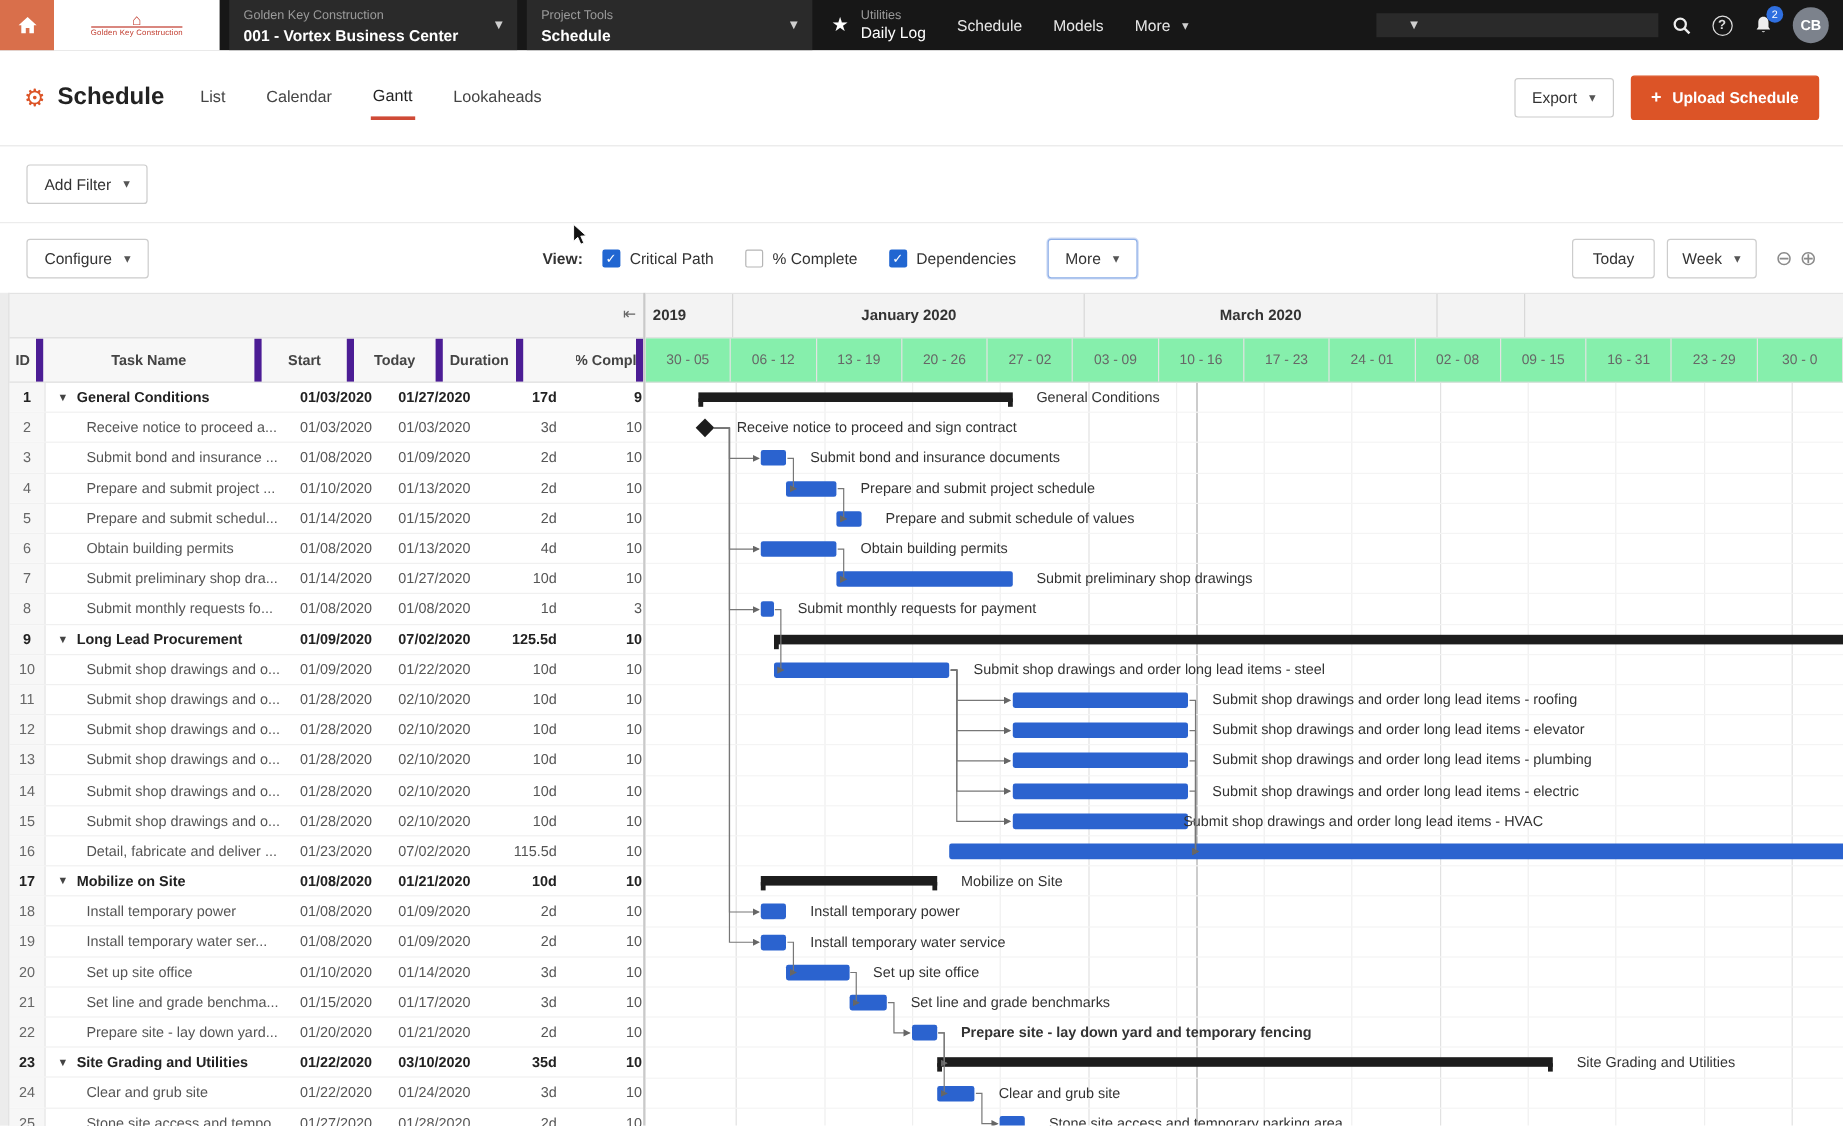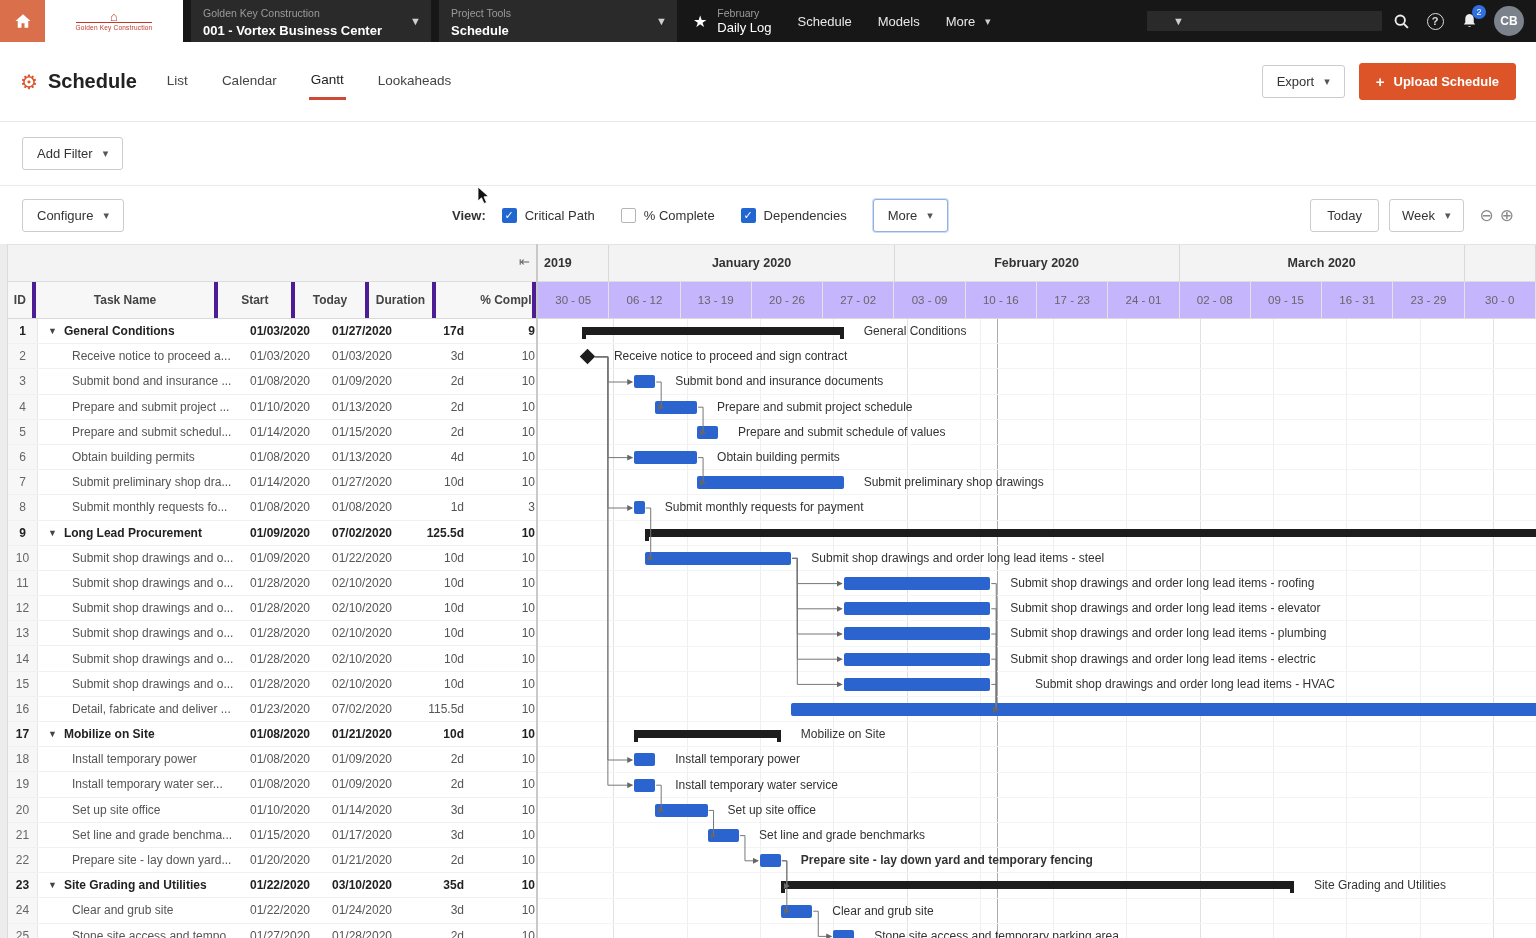--- a/index.html
+++ b/index.html
@@ -66,42 +66,42 @@
   
   .grid { position:absolute; left:0; top:244px; width:1536px; height:694px; }
   .gutter { position:absolute; left:0; top:0; width:8px; height:694px; background:#ececec; border-right:1px solid #dcdcdc; }
   .lpane { position:absolute; left:8px; top:0; width:528px; height:694px; border-top:1px solid #e3e3e3; }
   .rpane { position:absolute; left:538px; top:0; width:998px; height:694px; overflow:hidden; border-top:1px solid #e3e3e3; }
   .splitter { position:absolute; left:536px; top:0; width:2px; height:694px; background:#c9c9c9; cursor:col-resize; }
 
   .months-strip { height:37px; background:#f3f3f3; border-bottom:1px solid #ddd; position:relative; }
   .collapse-ctl { position:absolute; right:6px; top:9px; font-size:13px; color:#666; cursor:pointer; }
   .colhdr { height:37px; background:#f7f7f7; border-bottom:1px solid #d9d9d9; display:flex; font-size:12px; font-weight:bold; color:#444; }
-  .colhdr .c { display:flex; align-items:center; justify-content:center; border-right:4px solid #4c1d95; overflow:hidden; white-space:nowrap; }
+  .colhdr .c { display:flex; align-items:center; justify-content:center; border-right:6px solid #4c1d95; overflow:hidden; white-space:nowrap; }
   .c-id{width:30px;} .c-name{width:200px;} .c-start{width:84px;} .c-fin{width:80px;} .c-dur{width:74px; justify-content:flex-end; text-align:right;}
   .c-pct{width:60px; justify-content:flex-start; padding-left:6px; border-right:none;margin-left:44px;}
 
   .tbody { position:relative; height:620px; overflow:hidden; background:#fff; }
   .trow { display:flex; height:25.2px; border-bottom:1px solid #f0f0f0; font-size:12px; color:#555; cursor:pointer; }
   .trow .cell { display:flex; align-items:center; overflow:hidden; white-space:nowrap; }
   .cell-id { width:30px; justify-content:center; background:#f7f7f7; border-right:1px solid #e7e7e7; color:#666; }
   .cell-name { width:200px; padding-left:10px; }
   .cell-name .chev { font-size:9px; color:#444; margin-right:7px; }
   .cell-name.child { padding-left:34px; }
   .cell-start { width:84px; justify-content:center; }
   .cell-fin { width:80px; justify-content:center; }
   .cell-dur { width:74px; justify-content:flex-end; padding-right:12px; }
   .cell-pct { width:60px; justify-content:flex-end; padding-right:1px; }
   .trow.sum, .trow.sum .cell { color:#222; font-weight:bold; }
 
   .g-months { height:37px; background:#f3f3f3; border-bottom:1px solid #ddd; display:flex; }
   .g-month { display:flex; align-items:center; justify-content:center; font-size:12.5px; font-weight:bold; color:#333;
     border-right:1px solid #d8d8d8; overflow:hidden; white-space:nowrap; }
   .g-month.first { justify-content:flex-start; padding-left:6px; }
-  .g-weeks { height:37px; background:#c4b5fd; border-bottom:1px solid #d9d9d9; display:flex; }
+  .g-weeks { height:37px; background:#86efac; border-bottom:1px solid #d9d9d9; display:flex; }
   .g-week { display:flex; align-items:center; justify-content:center; font-size:11.5px; color:#666;
     border-right:1px solid #e3e3e3; overflow:hidden; white-space:nowrap; }
   .gbody { position:relative; height:620px; overflow:hidden; background:#fff; }
   .grow { position:absolute; left:0; width:998px; height:25.2px; border-bottom:1px solid #f4f4f4; }
   .gridline { position:absolute; top:0; width:1px; height:620px; background:#efefef; }
   .gridline.month { background:#e2e2e2; }
   .todayline { position:absolute; top:0; width:1px; height:620px; background:#ababab; }
   .bar { position:absolute; height:13px; top:6px; background:#2b63cf; border-radius:2px; cursor:pointer; }
   .bar-sum { position:absolute; height:8px; top:8px; background:#1d1d1d; cursor:pointer; }
   .bar-sum::before, .bar-sum::after { content:""; position:absolute; bottom:-4px; width:4px; height:7px; background:#1d1d1d; }
@@ -134,21 +134,21 @@
   </div>
   <div class="nav-picker" style="min-width:238px">
     <span class="txt">
       <span class="lbl">Project Tools</span><br>
       <span class="val">Schedule</span>
     </span>
     <span class="caret">▼</span>
   </div>
   <span class="nav-star">★</span>
   <div class="nav-fav">
-    <span class="lbl">February</span>
+    <span class="lbl">Utilities</span>
     <span class="val">Daily Log</span>
   </div>
   <span class="nav-link">Schedule</span>
   <span class="nav-link">Models</span>
   <span class="nav-link"><span>More</span>&nbsp;<span class="caret" style="margin-left:6px">▾</span></span>
   <div class="nav-right">
     <div class="nav-picker" style="min-width:235px">
       <span class="caret">▼</span>
     </div>
     <div class="icon-btn">
@@ -453,21 +453,20 @@
         </div>
       </div>
   </div>
 
   <div class="splitter"></div>
 
   <div class="rpane">
     <div class="g-months" id="gmonths">
         <div class="g-month first" style="width: 73.3px;">2019</div>
         <div class="g-month" style="width: 293.2px;">January 2020</div>
-        <div class="g-month" style="width: 293.2px;">February 2020</div>
         <div class="g-month" style="width: 293.2px;">March 2020</div>
         <div class="g-month" style="width: 73.3px;"></div>
       </div>
     <div class="g-weeks" id="gweeks">
         <div class="g-week" style="width: 73.3px;">30 - 05</div>
         <div class="g-week" style="width: 73.3px;">06 - 12</div>
         <div class="g-week" style="width: 73.3px;">13 - 19</div>
         <div class="g-week" style="width: 73.3px;">20 - 26</div>
         <div class="g-week" style="width: 73.3px;">27 - 02</div>
         <div class="g-week" style="width: 73.3px;">03 - 09</div>
@@ -546,21 +545,21 @@
           <div class="bar" style="left: 305.671px; width: 146.6px;"></div>
         </div>
         <div class="glabel" style="left: 472.27px; top: 307.4px;">Submit shop drawings and order long lead items - plumbing</div>
         <div class="grow" style="top: 327.6px;">
           <div class="bar" style="left: 305.671px; width: 146.6px;"></div>
         </div>
         <div class="glabel" style="left: 472.27px; top: 332.6px;">Submit shop drawings and order long lead items - electric</div>
         <div class="grow" style="top: 352.8px;">
           <div class="bar" style="left: 305.671px; width: 146.6px;"></div>
         </div>
-        <div class="glabel" style="left: 497px; top: 357.8px;">Submit shop drawings and order long lead items - HVAC</div>
+        <div class="glabel" style="left: 448px; top: 357.8px;">Submit shop drawings and order long lead items - HVAC</div>
         <div class="grow" style="top: 378px;">
           <div class="bar" style="left: 253.314px; width: 1146.69px;"></div>
         </div>
         <div class="grow" style="top: 403.2px;">
           <div class="bar-sum" style="left: 96.2426px; width: 146.6px;"></div>
         </div>
         <div class="glabel" style="left: 262.842px; top: 408.2px;">Mobilize on Site</div>
         <div class="grow" style="top: 428.4px;">
           <div class="bar" style="left: 96.2426px; width: 20.9428px;"></div>
         </div>

